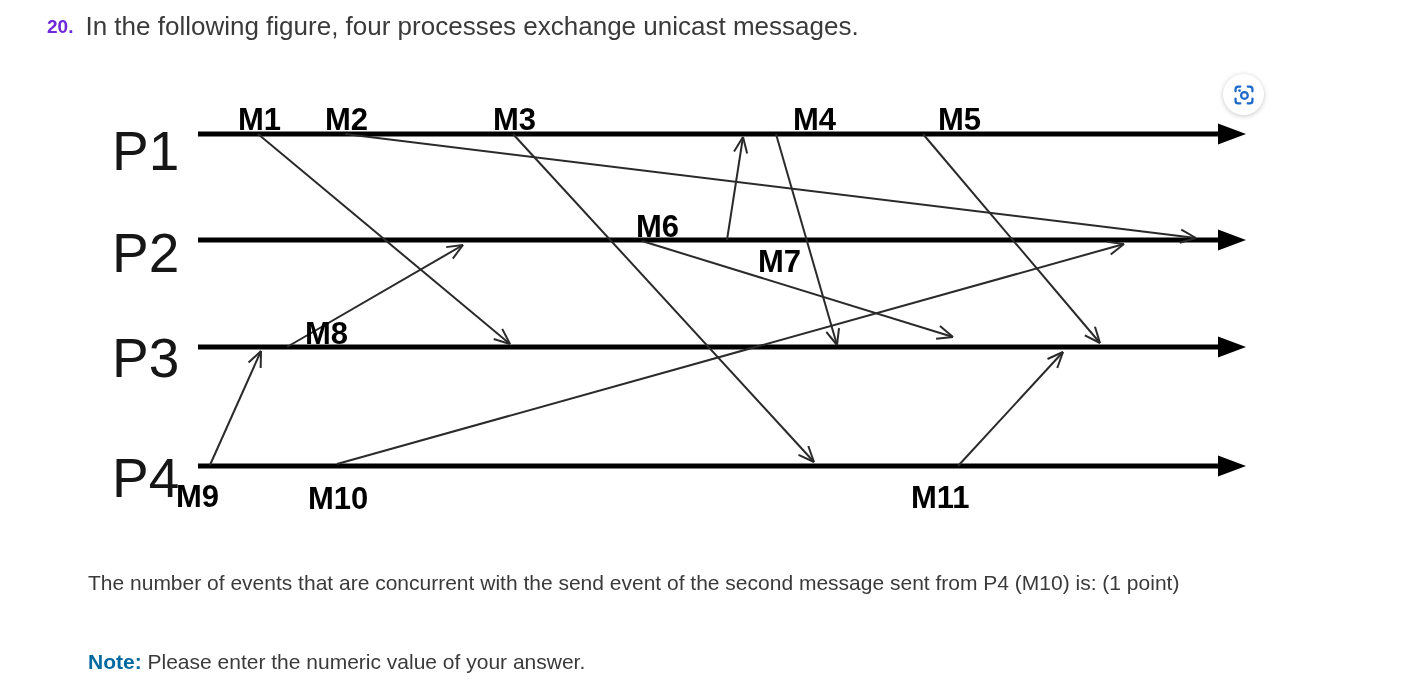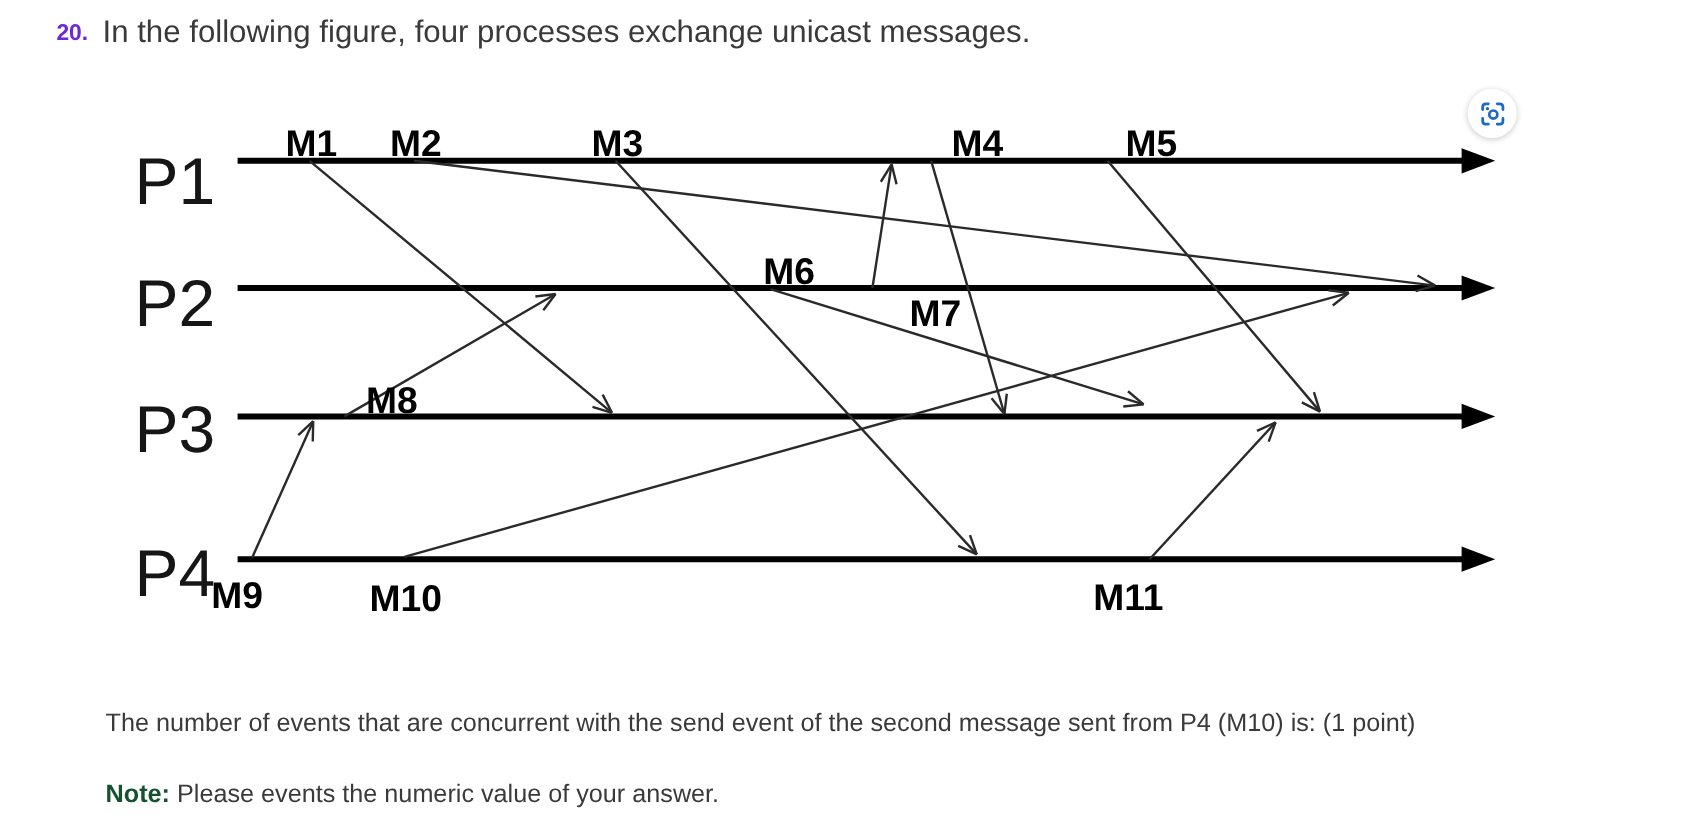--- a/index.html
+++ b/index.html
@@ -3,23 +3,23 @@
 <meta charset="utf-8">
 <style>
   html,body{margin:0;padding:0;background:#ffffff;}
   body{
     position:relative;width:1406px;height:689px;overflow:hidden;
     font-family:"Liberation Sans","DejaVu Sans",sans-serif;color:#363636;
   }
   .qheader{position:absolute;left:47px;top:11px;white-space:nowrap;}
   .qnum{font-weight:bold;font-size:19px;color:#6d28d9;vertical-align:2px;}
   .qtext{font-size:26px;margin-left:12px;color:#3a3a3a;}
-  .prompt{position:absolute;left:88px;top:591px;font-size:21px;color:#3a3a3a;white-space:nowrap;}
+  .prompt{position:absolute;left:88px;top:571px;font-size:21px;color:#3a3a3a;white-space:nowrap;}
   .noteline{position:absolute;left:88px;top:650px;font-size:21px;color:#3a3a3a;white-space:nowrap;}
-  .noteline b{color:#14532d;}
+  .noteline b{color:#0369a1;}
   #diagram{position:absolute;left:0;top:0;width:1406px;height:689px;}
   .pline{stroke:#000;stroke-width:5;}
   .phead{fill:#000;stroke:none;}
   .mline{stroke:#2a2a2a;stroke-width:2;fill:none;}
   .mlabel{font-family:"Liberation Sans","DejaVu Sans",sans-serif;font-weight:bold;font-size:31px;fill:#000;}
   .plabel{font-family:"Liberation Sans","DejaVu Sans",sans-serif;font-size:55px;fill:#161616;}
   .scan-btn{
     position:absolute;left:1223px;top:74px;width:41px;height:41px;border:none;
     border-radius:50%;background:#fff;box-shadow:0 1px 5px rgba(0,0,0,0.22);
     display:flex;align-items:center;justify-content:center;cursor:pointer;padding:0;
@@ -97,13 +97,13 @@
       <path d="M19.8 15.4 V17.3 Q19.8 19.8 17.3 19.8 H15.4"></path>
       <path d="M8.6 19.8 H6.7 Q4.2 19.8 4.2 17.3 V15.4"></path>
       <circle cx="12.4" cy="12.4" r="3.1"></circle>
     </g>
     <circle cx="7.9" cy="7.9" r="1.25" fill="#1b6ac9"></circle>
   </svg>
 </button>
 
 <div class="prompt">The number of events that are concurrent with the send event  of the second message sent from P4 (M10) is: (1 point)</div>
 
-<div class="noteline"><b>Note:</b>&nbsp;<span>Please events the numeric value of your answer.</span></div>
+<div class="noteline"><b>Note:</b>&nbsp;<span>Please enter the numeric value of your answer.</span></div>
 
 </body></html>

